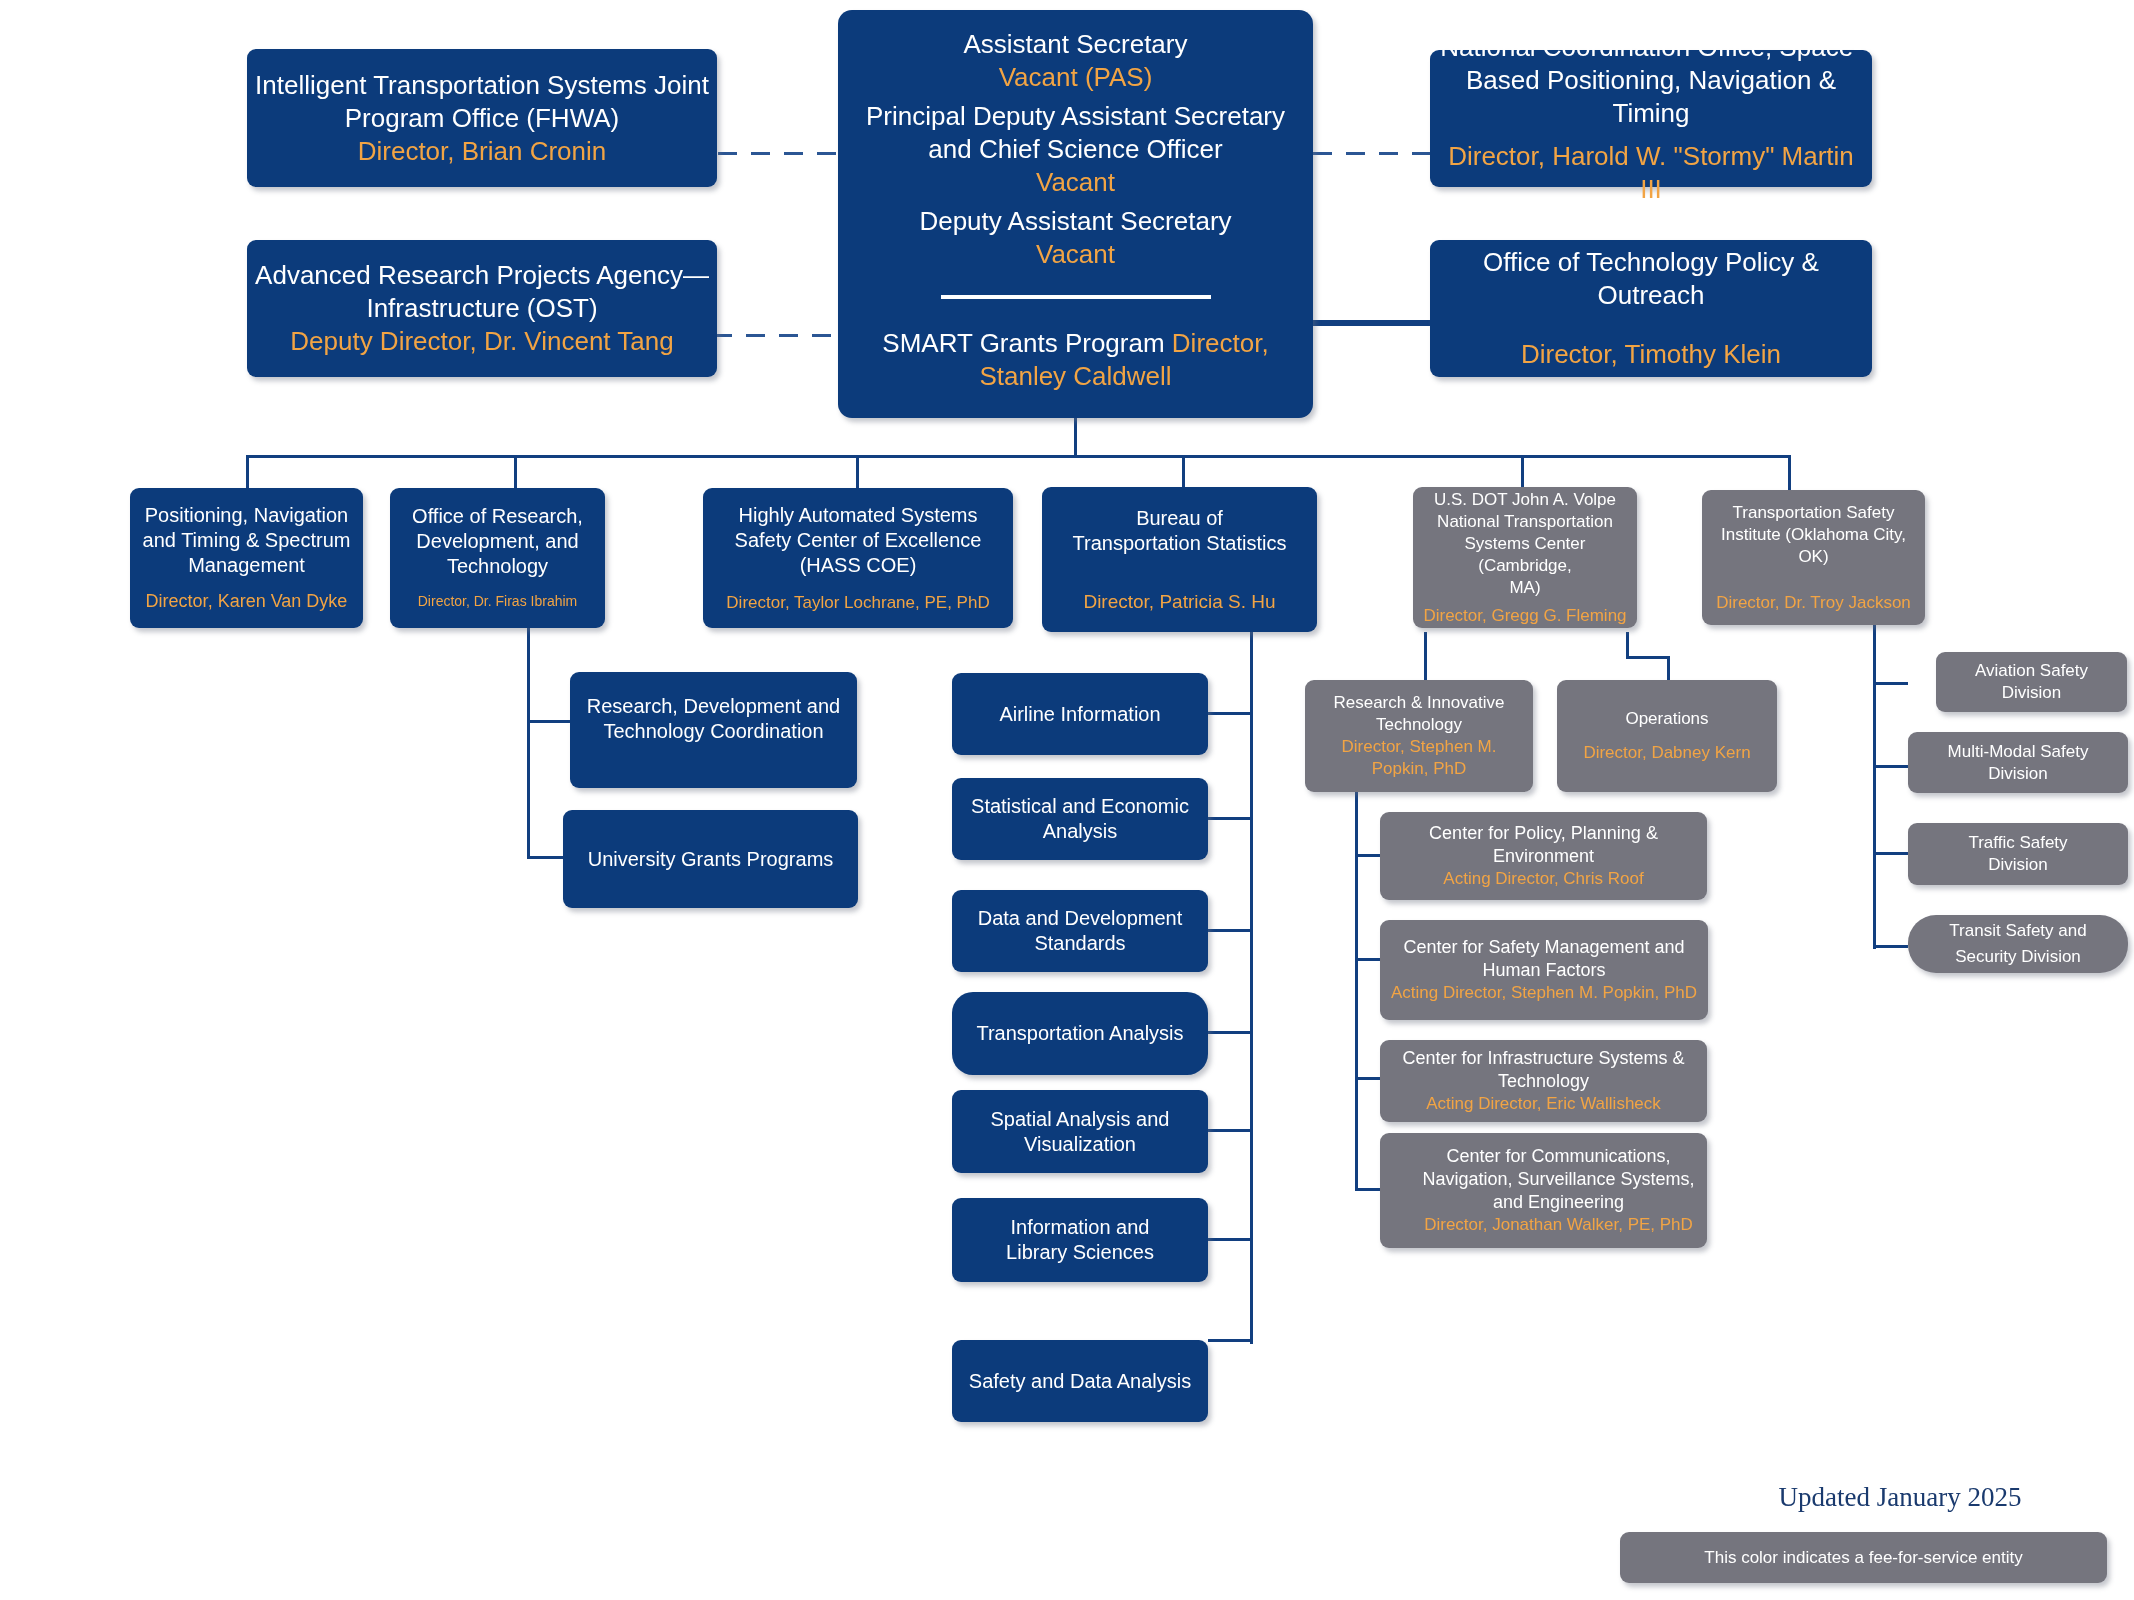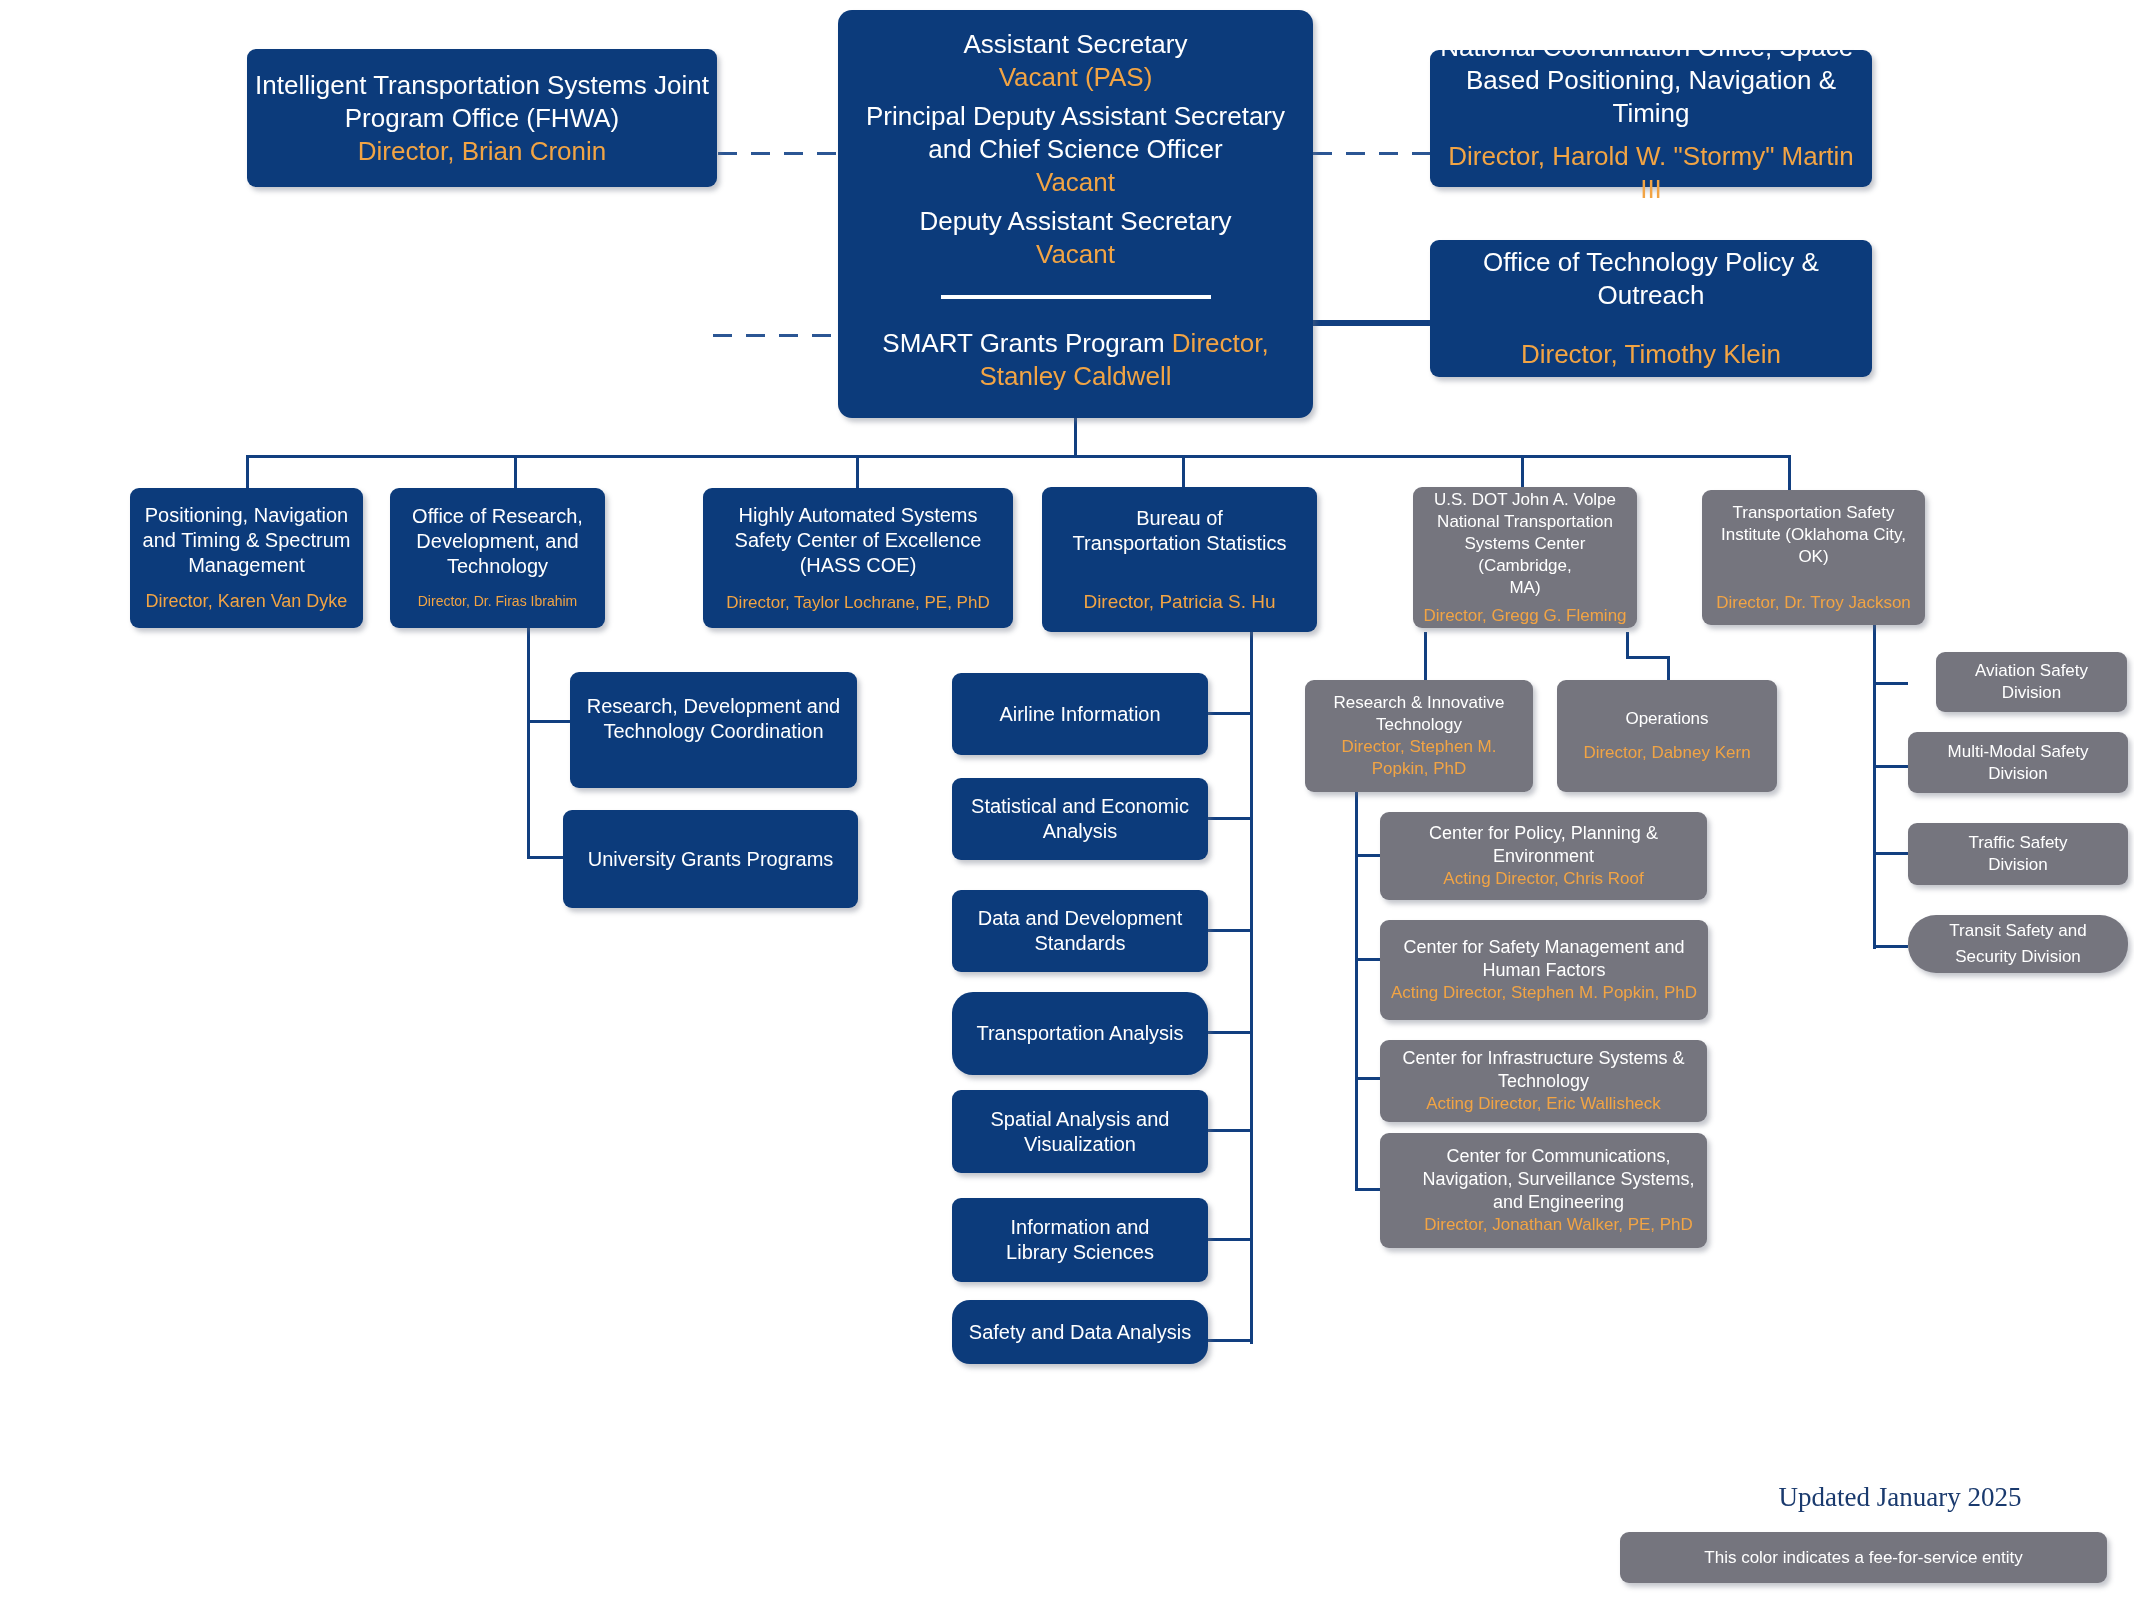--- a/index.html
+++ b/index.html
@@ -85,20 +85,24 @@
     <span class="blk mt6">Deputy Assistant Secretary</span>
     <span class="blk d">Vacant</span>
     <span class="divider"></span>
     <span class="blk"><span>SMART Grants Program</span> <span class="d">Director, Stanley Caldwell</span></span>
   </div>
 
   <div class="box navy f26" style="left:247px;top:49px;width:470px;height:138px;">
     <span class="blk">Intelligent Transportation Systems Joint Program Office (FHWA)</span>
     <span class="blk d">Director, Brian Cronin</span>
   </div>
+  <div class="box navy f26" style="left:247px;top:240px;width:470px;height:137px;">
+    <span class="blk">Advanced Research Projects Agency—Infrastructure (OST)</span>
+    <span class="blk d">Deputy Director, Dr. Vincent Tang</span>
+  </div>
 
   <div class="box navy f26" style="left:1430px;top:50px;width:442px;height:137px;gap:10px;">
     <span class="blk">National Coordination Office, Space-Based Positioning, Navigation &amp; Timing</span>
     <span class="blk d">Director, Harold W. "Stormy" Martin III</span>
   </div>
   <div class="box navy f26" style="left:1430px;top:240px;width:442px;height:137px;gap:26px;">
     <span class="blk">Office of Technology Policy &amp; Outreach</span>
     <span class="blk d">Director, Timothy Klein</span>
   </div>
 
@@ -153,21 +157,21 @@
   </div>
   <div class="box navy f20" style="left:952px;top:992px;width:256px;height:83px;border-radius:21px;">
     <span class="blk">Transportation Analysis</span>
   </div>
   <div class="box navy f20" style="left:952px;top:1090px;width:256px;height:83px;">
     <span class="blk">Spatial Analysis and Visualization</span>
   </div>
   <div class="box navy f20" style="left:952px;top:1198px;width:256px;height:84px;padding:8px 44px;">
     <span class="blk">Information and Library Sciences</span>
   </div>
-  <div class="box navy f20" style="left:952px;top:1300px;width:256px;height:64px;border-radius:18px;">
+  <div class="box navy f20" style="left:952px;top:1340px;width:256px;height:82px;">
     <span class="blk">Safety and Data Analysis</span>
   </div>
 
   <div class="box gray f17" style="left:1305px;top:680px;width:228px;height:112px;">
     <span class="blk">Research &amp; Innovative Technology</span>
     <span class="blk d">Director, Stephen M. Popkin, PhD</span>
   </div>
   <div class="box gray f17" style="left:1557px;top:680px;width:220px;height:112px;gap:12px;">
     <span class="blk">Operations</span>
     <span class="blk d">Director, Dabney Kern</span>

